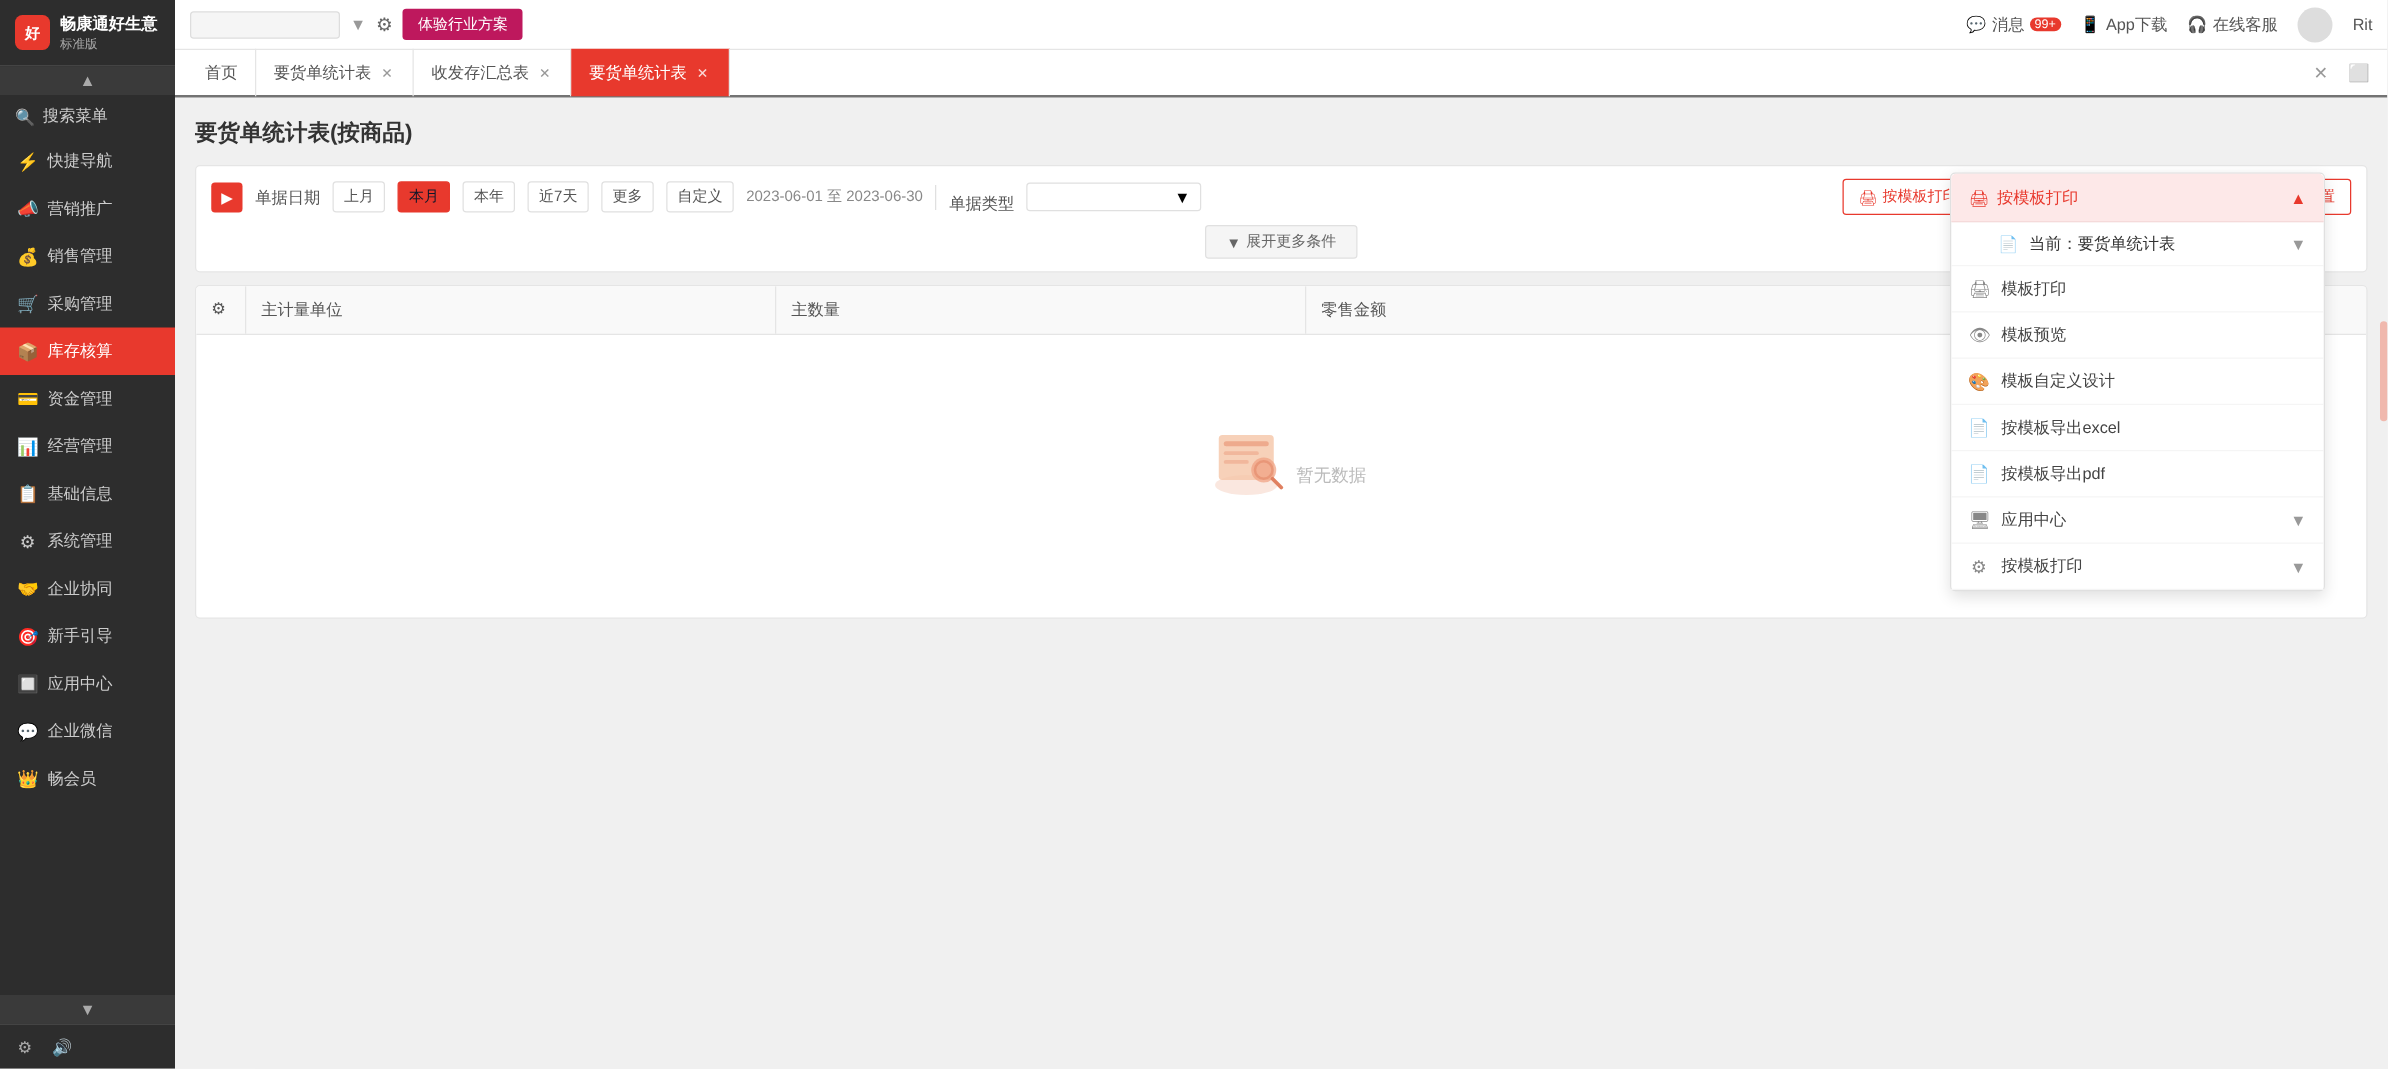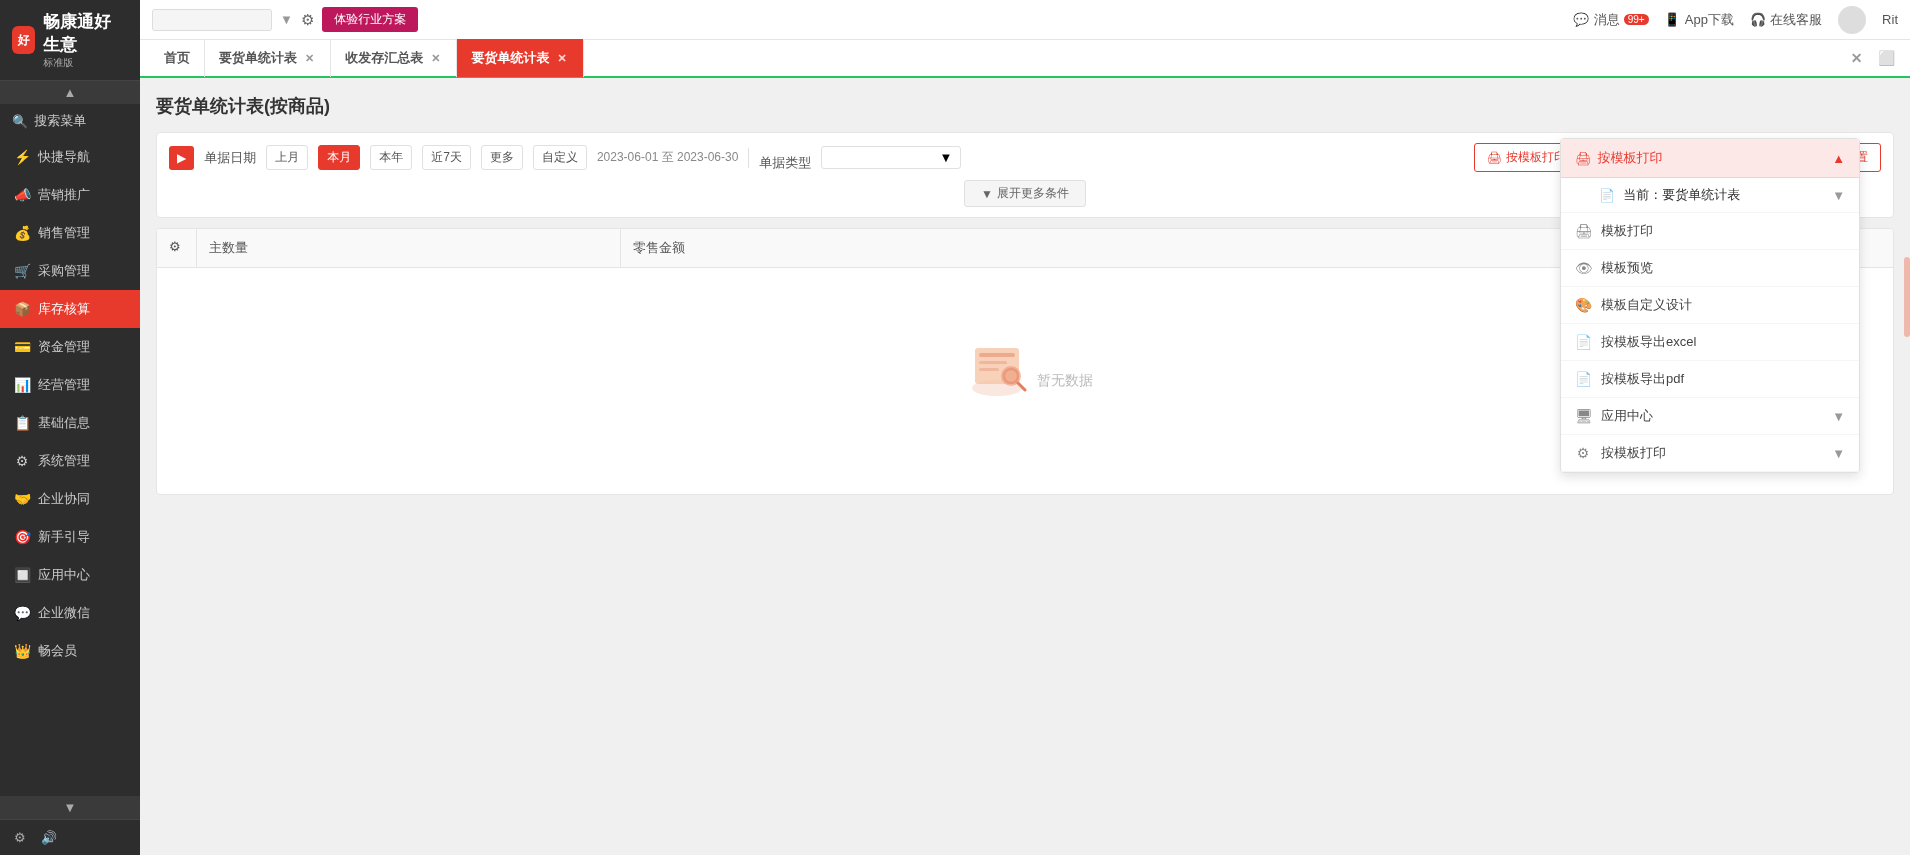--- a/index.html
+++ b/index.html
@@ -24,21 +24,21 @@
       border-bottom: 1px solid #444;
     }
     .sidebar-logo-icon {
       width: 28px; height: 28px;
       background: #e8392d;
       border-radius: 6px;
       display: flex; align-items: center; justify-content: center;
       color: white; font-weight: bold; font-size: 12px;
     }
     .sidebar-logo-text { display: flex; flex-direction: column; }
-    .sidebar-logo-name { color: white; font-size: 17px; font-weight: bold; }
+    .sidebar-logo-name { color: white; font-size: 13px; font-weight: bold; }
     .sidebar-logo-tag { color: #aaa; font-size: 10px; }
     .sidebar-search {
       display: flex; align-items: center; gap: 6px;
       padding: 8px 12px;
       color: #ccc; cursor: pointer;
     }
     .sidebar-items { flex: 1; overflow-y: auto; }
     .sidebar-item {
       display: flex; align-items: center; gap: 8px;
       padding: 10px 14px;
@@ -126,24 +126,23 @@
     }
     .topbar-username { color: #555; font-size: 13px; }
 
     
     .tabbar {
       background: white;
       height: 38px;
       display: flex;
       align-items: center;
       padding: 0 10px;
-      border-bottom: 2px solid #22c55e;
+      border-bottom: 2px solid #737373;
       flex-shrink: 0;
       gap: 0;
-      font-weight: bold;
     }
     .tab {
       padding: 0 14px;
       height: 38px;
       display: flex;
       align-items: center;
       gap: 6px;
       color: #555;
       cursor: pointer;
       font-size: 13px;
@@ -222,21 +221,21 @@
       border: 1px solid #e0e0e0;
       background: white;
       padding: 3px 8px;
       border-radius: 3px;
       cursor: pointer;
       font-size: 12px;
       color: #555;
     }
     .date-btn.active {
       background: #e8392d;
-      color: #ffffff;
+      color: #0f172a;
       border-color: #e8392d;
     }
     .date-range { color: #888; font-size: 12px; }
     .filter-separator { width: 1px; background: #e0e0e0; height: 20px; }
     .filter-type-label { color: #555; font-size: 13px; white-space: nowrap; margin-top: 11px; }
     .filter-select-wrapper {
       display: flex; align-items: center; gap: 4px;
       border: 1px solid #e0e0e0;
       border-radius: 3px;
       padding: 3px 8px;
@@ -560,20 +559,21 @@
         <button class="filter-expand-btn">
           <span>▼</span>
           <span>展开更多条件</span>
         </button>
       </div>
     </div>
 
     <div class="table-container">
       <div class="table-header">
         <div class="table-header-cell">⚙</div>
+        <div class="table-header-cell">主计量单位</div>
         <div class="table-header-cell">主数量</div>
         <div class="table-header-cell">零售金额</div>
       </div>
 
       <div class="empty-state">
         <div class="empty-icon">
           <svg width="80" height="80" viewBox="0 0 80 80" fill="none" xmlns="http://www.w3.org/2000/svg">
             <ellipse cx="40" cy="60" rx="25" ry="8" fill="#f5d0c0" opacity="0.5"></ellipse>
             <rect x="18" y="20" width="44" height="36" rx="3" fill="#f5c5a8" opacity="0.8"></rect>
             <rect x="22" y="25" width="36" height="4" rx="2" fill="#e89070" opacity="0.6"></rect>

